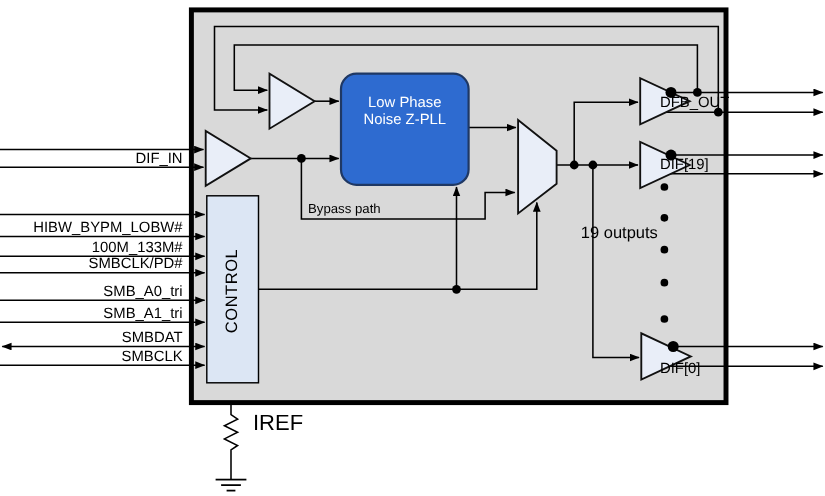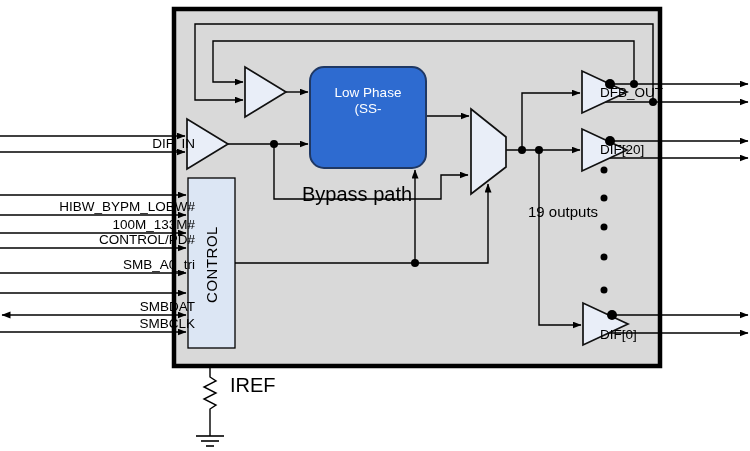--- a/index.html
+++ b/index.html
@@ -2,32 +2,32 @@
 <html><head>
 <meta charset="utf-8">
 <style>
   html,body{margin:0;padding:0;background:#fff;}
   #stage{
     position:relative;width:750px;height:451px;background:#fff;overflow:hidden;
     font-family:"Liberation Sans","DejaVu Sans",sans-serif;color:#000;
   }
   #wiresvg{position:absolute;left:0;top:0;}
   .lbl{position:absolute;font-size:13.5px;line-height:14px;white-space:nowrap;}
-  .pin-left{left:0;width:166px;text-align:right;margin-left:29px;}
+  .pin-left{left:0;width:166px;text-align:right;}
   .pin-right{left:600px;width:138px;}
   #pll-text{
     position:absolute;left:310px;top:85px;width:116px;text-align:center;
     color:#fff;font-size:13.5px;line-height:16px;
   }
   #control-text{
     position:absolute;left:161px;top:256px;width:100px;text-align:center;
     font-size:15px;letter-spacing:.5px;
     transform:rotate(-90deg);transform-origin:center;
   }
-  #bypass-label{position:absolute;left:280px;top:183px;font-size:20px;margin-left:22px;}
+  #bypass-label{position:absolute;left:280px;top:183px;font-size:12px;}
   #outputs-count-label{position:absolute;left:528px;top:203px;font-size:15px;}
   #iref-label{position:absolute;left:230px;top:374px;font-size:20px;}
 </style>
 </head>
 <body>
 
 <div id="stage">
 
   <svg id="wiresvg" width="750" height="451" viewBox="0 0 750 451">
     <defs>
@@ -122,31 +122,32 @@
       <circle cx="604" cy="198" r="3.5"></circle>
       <circle cx="604" cy="227" r="3.5"></circle>
       <circle cx="604" cy="257" r="3.5"></circle>
       <circle cx="604" cy="290" r="3.5"></circle>
     </g>
   </svg>
 
   <div class="lbl pin-left" style="top:137px">DIF_IN</div>
   <div class="lbl pin-left" style="top:200px">HIBW_BYPM_LOBW#</div>
   <div class="lbl pin-left" style="top:218px">100M_133M#</div>
-  <div class="lbl pin-left" style="top:233px">CONTROL/PD#</div>
+  <div class="lbl pin-left" style="top:233px">SMBCLK/PD#</div>
   <div class="lbl pin-left" style="top:258px">SMB_A0_tri</div>
+  <div class="lbl pin-left" style="top:278px">SMB_A1_tri</div>
   <div class="lbl pin-left" style="top:317px">SMBCLK</div>
   <div class="lbl pin-left" style="top:300px">SMBDAT</div>
 
   <div class="lbl pin-right" style="top:86px">DFB_OUT</div>
-  <div class="lbl pin-right" style="top:143px">DIF[20]</div>
+  <div class="lbl pin-right" style="top:143px">DIF[19]</div>
   <div class="lbl pin-right" style="top:328px">DIF[0]</div>
 
   <div id="pll-text">
     <span style="display:block">Low Phase</span>
-    <span style="display:block">(SS-</span>
+    <span style="display:block">Noise Z-PLL</span>
   </div>
 
   <div id="control-text">CONTROL</div>
   <div id="bypass-label">Bypass path</div>
   <div id="outputs-count-label">19 outputs</div>
   <div id="iref-label">IREF</div>
 </div>
 
 </body></html>

